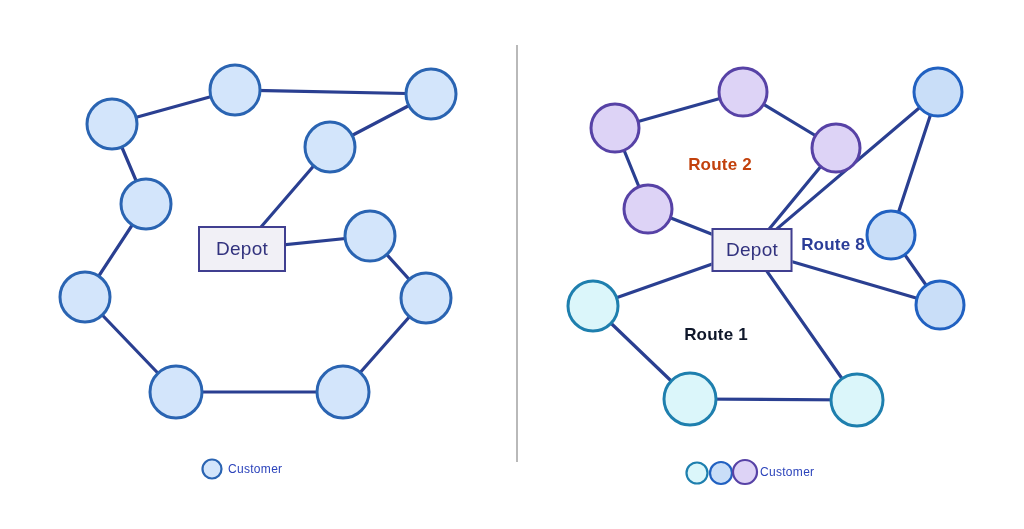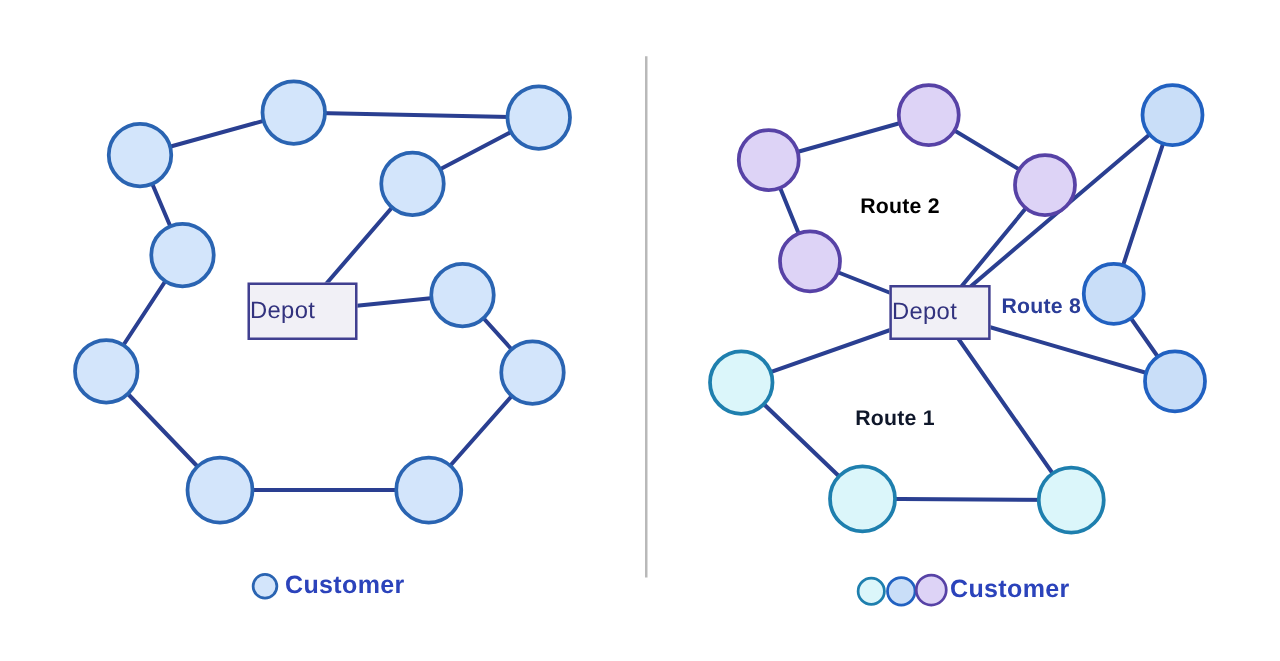--- a/index.html
+++ b/index.html
@@ -13,39 +13,40 @@
   }
   #diagram-svg {
     position: absolute;
     left: 0; top: 0;
     width: 1024px; height: 529px;
   }
   .depot-box {
     position: absolute;
     display: flex;
     align-items: center;
+    justify-content: center;
     box-sizing: border-box;
     transform: translate(-50%, -50%);
     font-size: 19px;
     font-weight: 500;
     letter-spacing: 0.3px;
   }
   .caption {
     position: absolute;
     transform: translate(-50%, -50%);
     font-size: 17px;
     font-weight: 700;
     letter-spacing: 0.2px;
     white-space: nowrap;
   }
   .legend-label {
     position: absolute;
     transform: translateY(-50%);
-    font-size: 20px;
-    font-weight: 700;
+    font-size: 12px;
+    font-weight: 400;
     letter-spacing: 0.3px;
     white-space: nowrap;
   }
 </style>
 </head>
 <body>
 
 <div class="canvas">
   <svg id="diagram-svg" viewBox="0 0 1024 529" xmlns="http://www.w3.org/2000/svg">
       <line x1="517" y1="45" x2="517" y2="462" stroke="#b9b9b9" stroke-width="2"></line>
@@ -100,18 +101,18 @@
     </svg>
 
   <div class="depot-box" id="depot-left" style="left: 242px; top: 249px; width: 88px; height: 46px; background: rgb(241, 240, 246); border: 2.5px solid rgb(64, 63, 144); color: rgb(50, 50, 126);">
     <span>Depot</span>
   </div>
   <div class="depot-box" id="depot-right" style="left: 752px; top: 250px; width: 81px; height: 44px; background: rgb(241, 240, 246); border: 2.5px solid rgb(64, 63, 144); color: rgb(50, 50, 126);">
     <span>Depot</span>
   </div>
 
   <div class="caption" id="caption-r1" style="left: 716px; top: 335px; color: #0f172a;">Route 1</div>
-  <div class="caption" id="caption-r2" style="left: 720px; top: 165px; color: #000000;">Route 2</div>
+  <div class="caption" id="caption-r2" style="left: 720px; top: 165px; color: #c2410c;">Route 2</div>
   <div class="caption" id="caption-r3" style="left: 833px; top: 245px; color: rgb(43, 61, 152);">Route 8</div>
 
   <div class="legend-label" id="legend-label-left" style="left: 228px; top: 469px; color: rgb(43, 67, 187);">Customer</div>
   <div class="legend-label" id="legend-label-right" style="left: 760px; top: 472px; color: rgb(43, 67, 187);">Customer</div>
 </div>
 
 </body></html>

